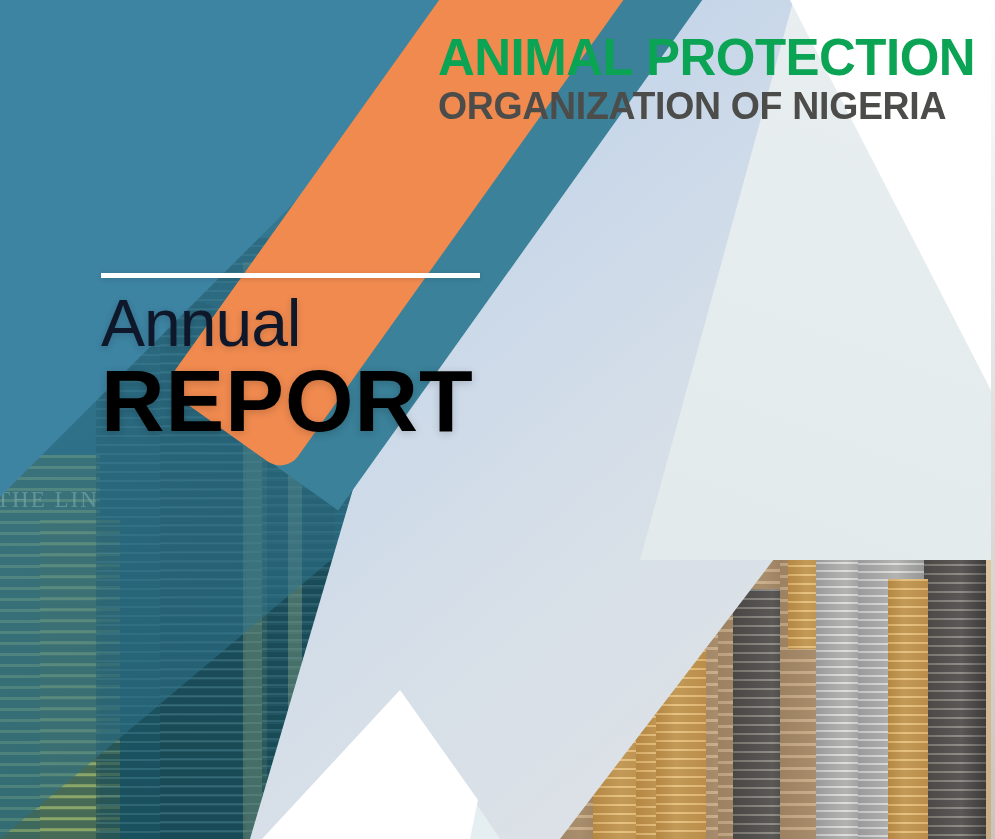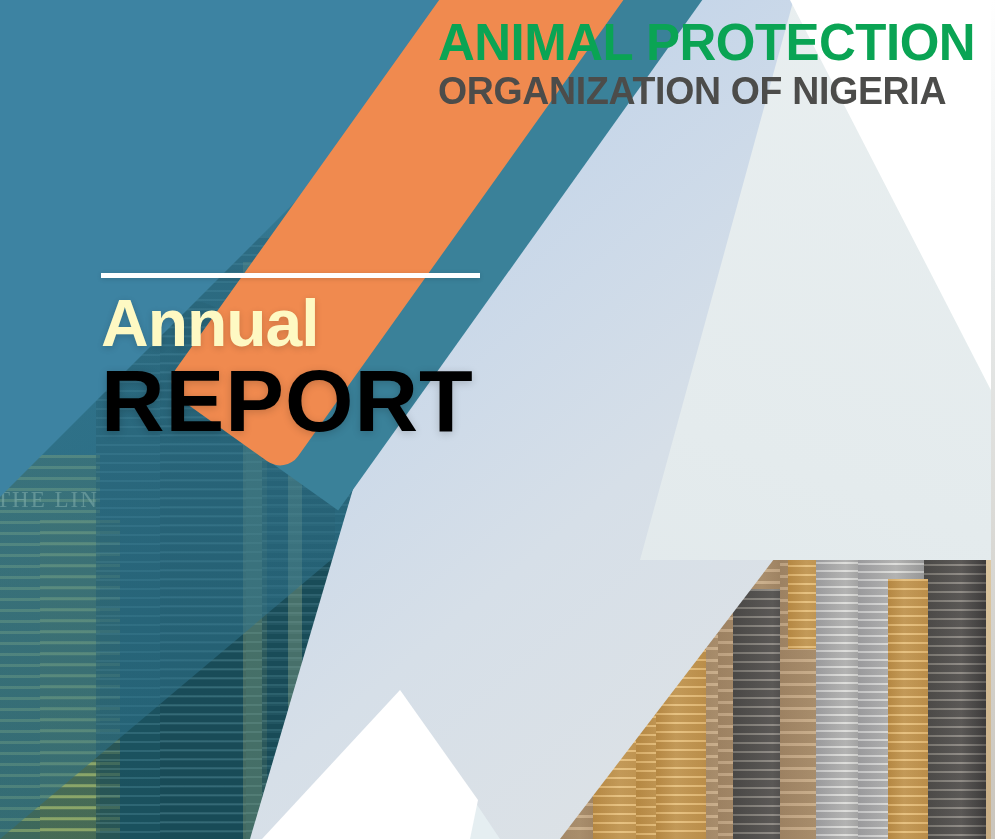--- a/index.html
+++ b/index.html
@@ -174,21 +174,21 @@
   
   .logo-block{
     position:absolute;left:296px;top:4px;width:690px;height:130px;
   }
   .logo-mark{position:absolute;left:0;top:6px;width:126px;height:124px;}
   .apon-text{
     position:absolute;left:38px;top:80px;
     font-size:13px;font-weight:bold;color:#0aa454;letter-spacing:0.5px;
   }
   .brand{
-    position:absolute;left:142px;top:14px;width:548px;
+    position:absolute;left:142px;top:29px;width:548px;
   }
   .brand-line1{
     font-size:52px;font-weight:bold;color:#0aa454;
     letter-spacing:-0.5px;line-height:0.95;white-space:nowrap;
     font-stretch:condensed;transform:scaleX(0.98);transform-origin:left center;
   }
   .brand-line2{
     font-size:38px;font-weight:bold;color:#4c4c4a;
     letter-spacing:-0.3px;line-height:1.0;white-space:nowrap;margin-top:5px;
     transform:scaleX(0.985);transform-origin:left center;
@@ -199,21 +199,21 @@
   .t-year{
     font-size:98px;font-weight:bold;color:#ffffff;line-height:0.9;
     letter-spacing:-2px;
     text-shadow:0 2px 7px rgba(0,0,0,0.16);
   }
   .t-rule{
     width:379px;height:5px;background:#ffffff;margin:15px 0 14px 0;
     box-shadow:0 1px 5px rgba(0,0,0,0.14);
   }
   .t-annual{
-    font-size:66px;font-weight:700;color:#fef9c3;line-height:0.95;
+    font-size:66px;font-weight:400;color:#0f172a;line-height:0.95;
     letter-spacing:-1px;
     text-shadow:0 2px 7px rgba(0,0,0,0.16);
   }
   .t-report{
     font-size:88px;font-weight:bold;color:#000000;line-height:0.95;
     letter-spacing:1px;margin-top:4px;
     text-shadow:0 2px 8px rgba(0,0,0,0.18);
   }
 </style>
 </head>

